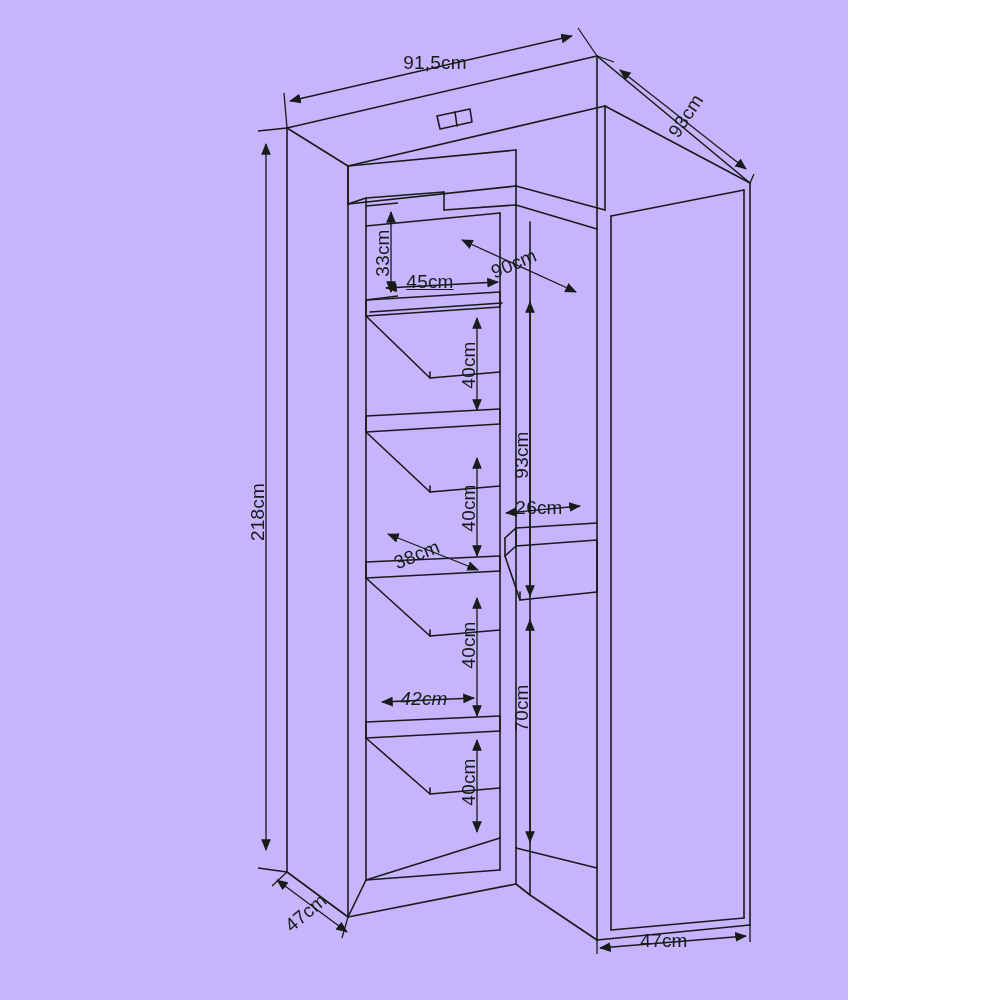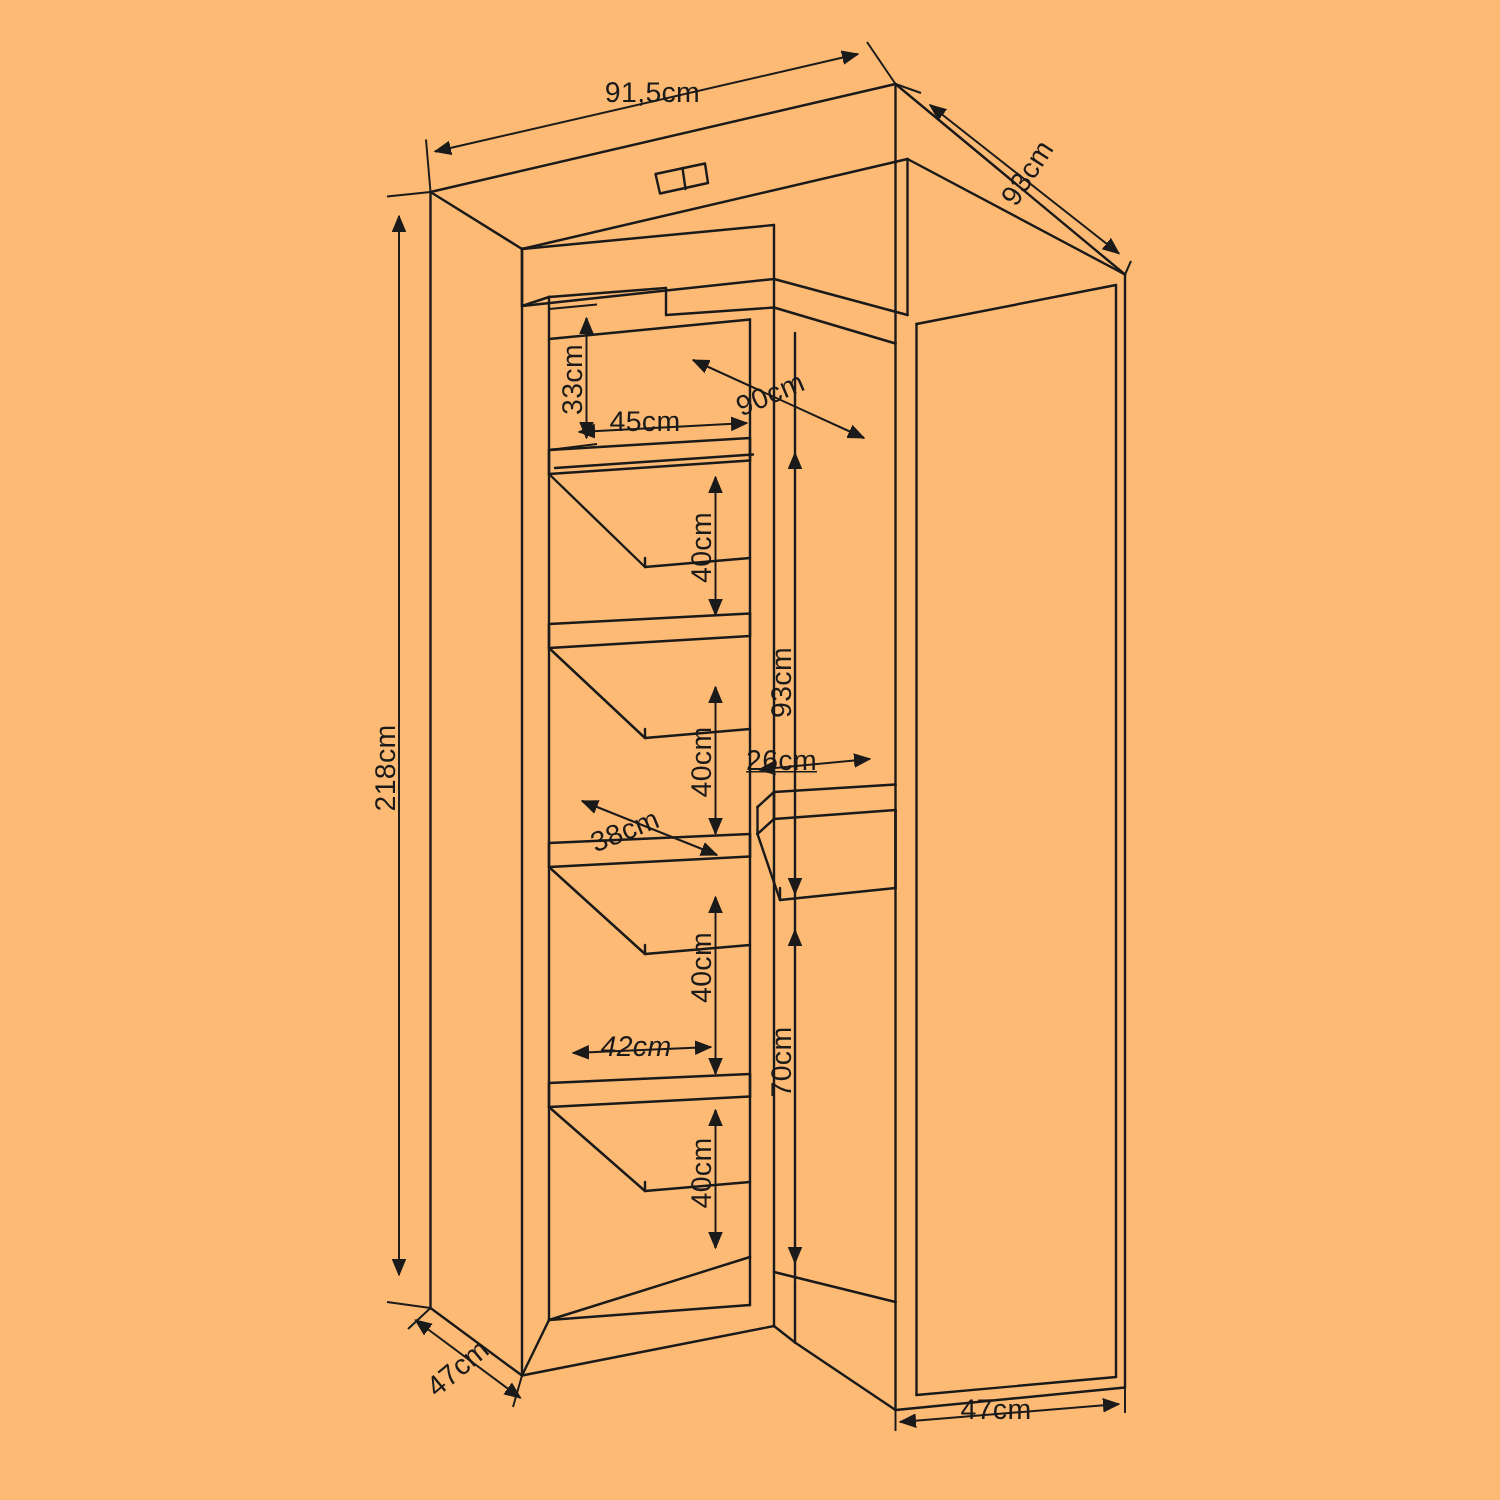--- a/index.html
+++ b/index.html
@@ -8,23 +8,23 @@
     background: #ffffff;
   }
   body {
     width: 1000px;
     height: 1000px;
     overflow: hidden;
     font-family: "Liberation Sans", sans-serif;
   }
   #stage {
     position: relative;
-    width: 1000px;
+    width: 848px;
     height: 1000px;
-    background: #fdba74;
+    background: #c4b5fd;
   }
   #drawing {
     position: absolute;
     left: 0;
     top: 0;
     width: 1000px;
     height: 1000px;
   }
   .dim-label {
     position: absolute;
@@ -201,25 +201,25 @@
 
     </g>
   </svg>
 
   <div class="dim-label" style="left: 435px; top: 63px; transform: translate(-50%, -50%) rotate(0deg);">91,5cm</div>
   <div class="dim-label" style="left: 686px; top: 116px; transform: translate(-50%, -50%) rotate(-57deg);">93cm</div>
   <div class="dim-label" style="left: 258px; top: 512px; transform: translate(-50%, -50%) rotate(-90deg);">218cm</div>
   <div class="dim-label" style="left: 306px; top: 913px; transform: translate(-50%, -50%) rotate(-40deg);">47cm</div>
   <div class="dim-label" style="left: 664px; top: 941px; transform: translate(-50%, -50%) rotate(0deg);">47cm</div>
   <div class="dim-label" style="left: 383px; top: 253px; transform: translate(-50%, -50%) rotate(-90deg);">33cm</div>
-  <div class="dim-label" style="left: 430px; top: 282px; transform: translate(-50%, -50%) rotate(0deg);">45cm</div>
+  <div class="dim-label" style="left: 430px; top: 282px; transform: translate(-50%, -50%) rotate(0deg); text-decoration: underline;">45cm</div>
   <div class="dim-label" style="left: 514px; top: 264px; transform: translate(-50%, -50%) rotate(-23deg);">90cm</div>
   <div class="dim-label" style="left: 469px; top: 365px; transform: translate(-50%, -50%) rotate(-90deg);">40cm</div>
   <div class="dim-label" style="left: 469px; top: 508px; transform: translate(-50%, -50%) rotate(-90deg);">40cm</div>
   <div class="dim-label" style="left: 469px; top: 645px; transform: translate(-50%, -50%) rotate(-90deg);">40cm</div>
   <div class="dim-label" style="left: 469px; top: 782px; transform: translate(-50%, -50%) rotate(-90deg);">40cm</div>
   <div class="dim-label" style="left: 417px; top: 555px; transform: translate(-50%, -50%) rotate(-22deg);">38cm</div>
   <div class="dim-label" style="left: 424px; top: 699px; transform: translate(-50%, -50%) rotate(0deg); font-style: italic;">42cm</div>
   <div class="dim-label" style="left: 522px; top: 455px; transform: translate(-50%, -50%) rotate(-90deg);">93cm</div>
-  <div class="dim-label" style="left: 521px; top: 508px; transform: translate(-50%, -50%) rotate(0deg); text-decoration: underline;">26cm</div>
+  <div class="dim-label" style="left: 539px; top: 508px; transform: translate(-50%, -50%) rotate(0deg);">26cm</div>
   <div class="dim-label" style="left: 522px; top: 708px; transform: translate(-50%, -50%) rotate(-90deg);">70cm</div>
 
 </div>
 
 </body></html>

